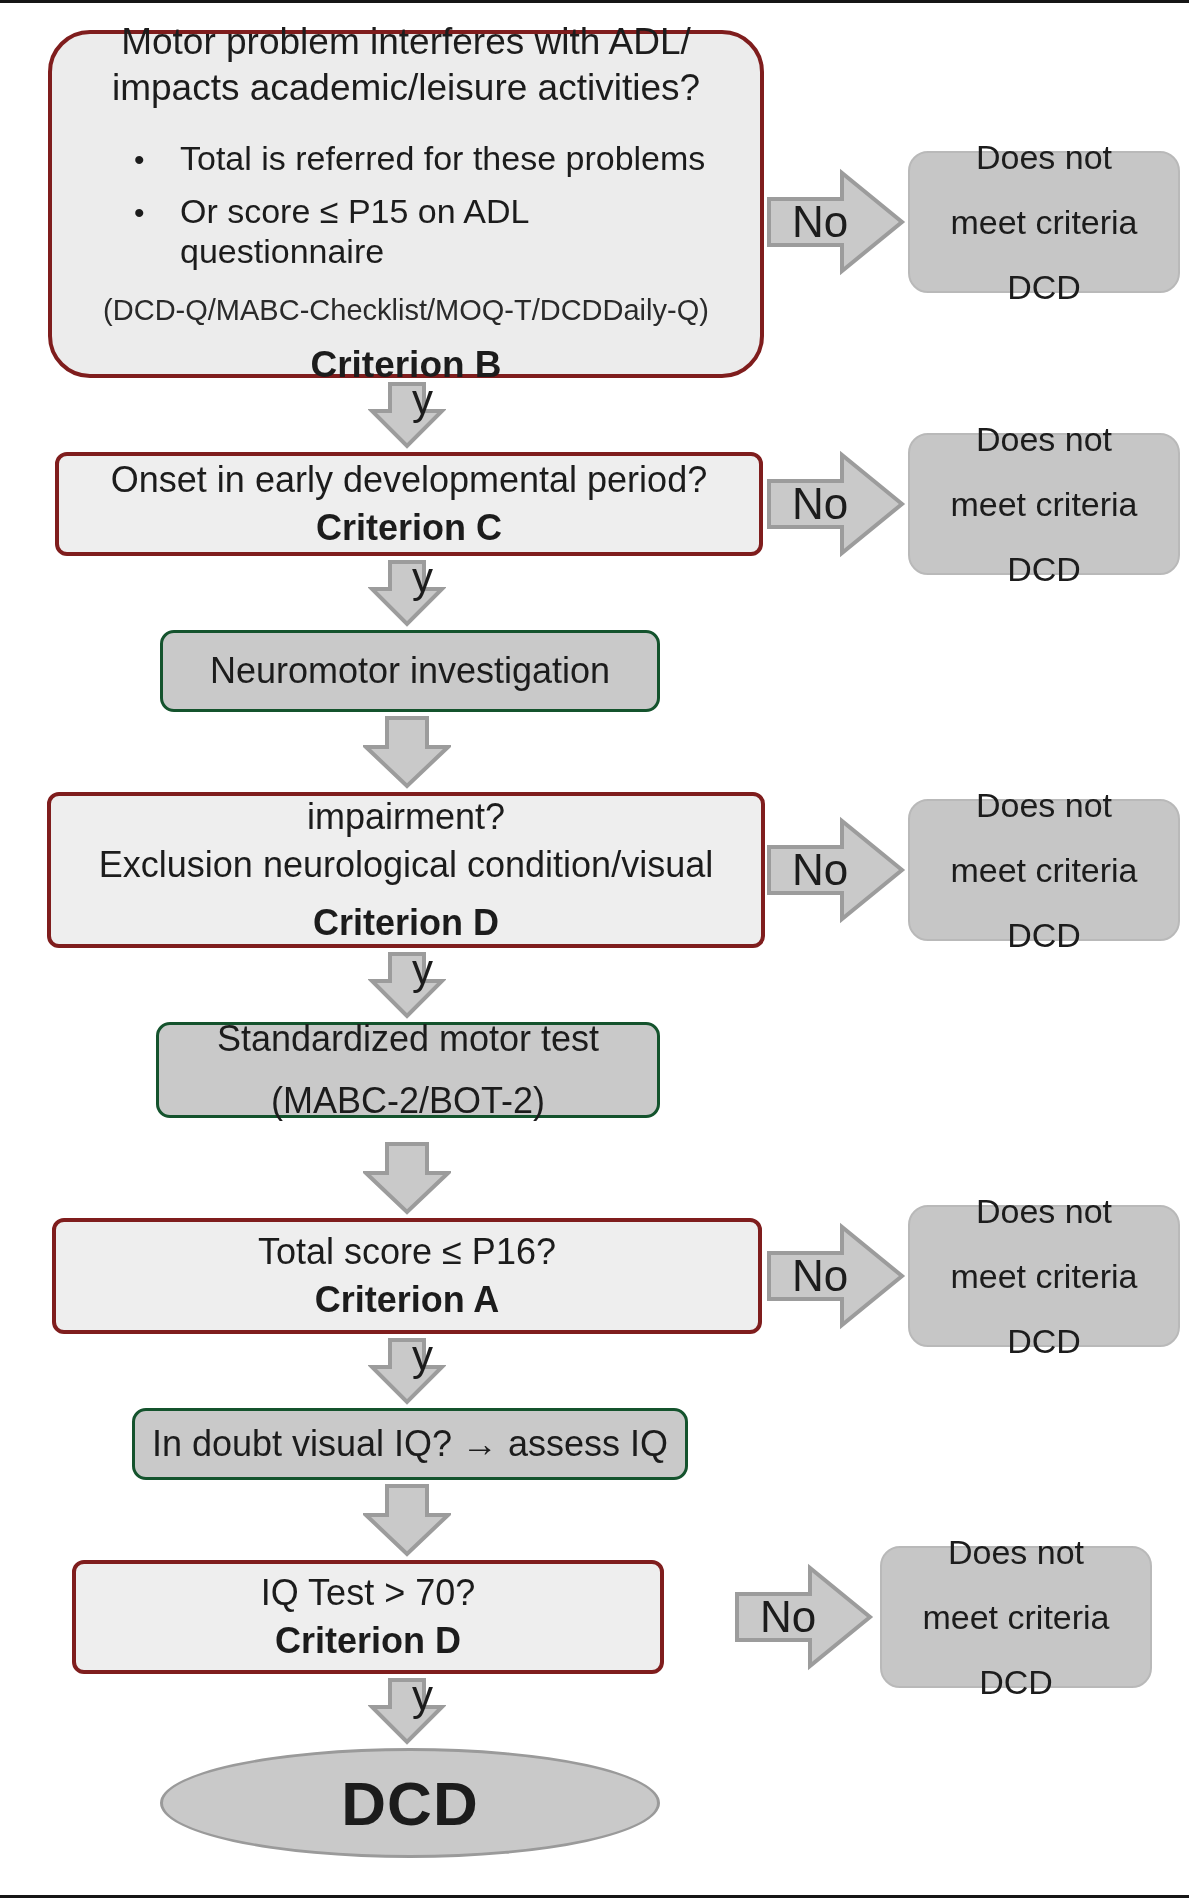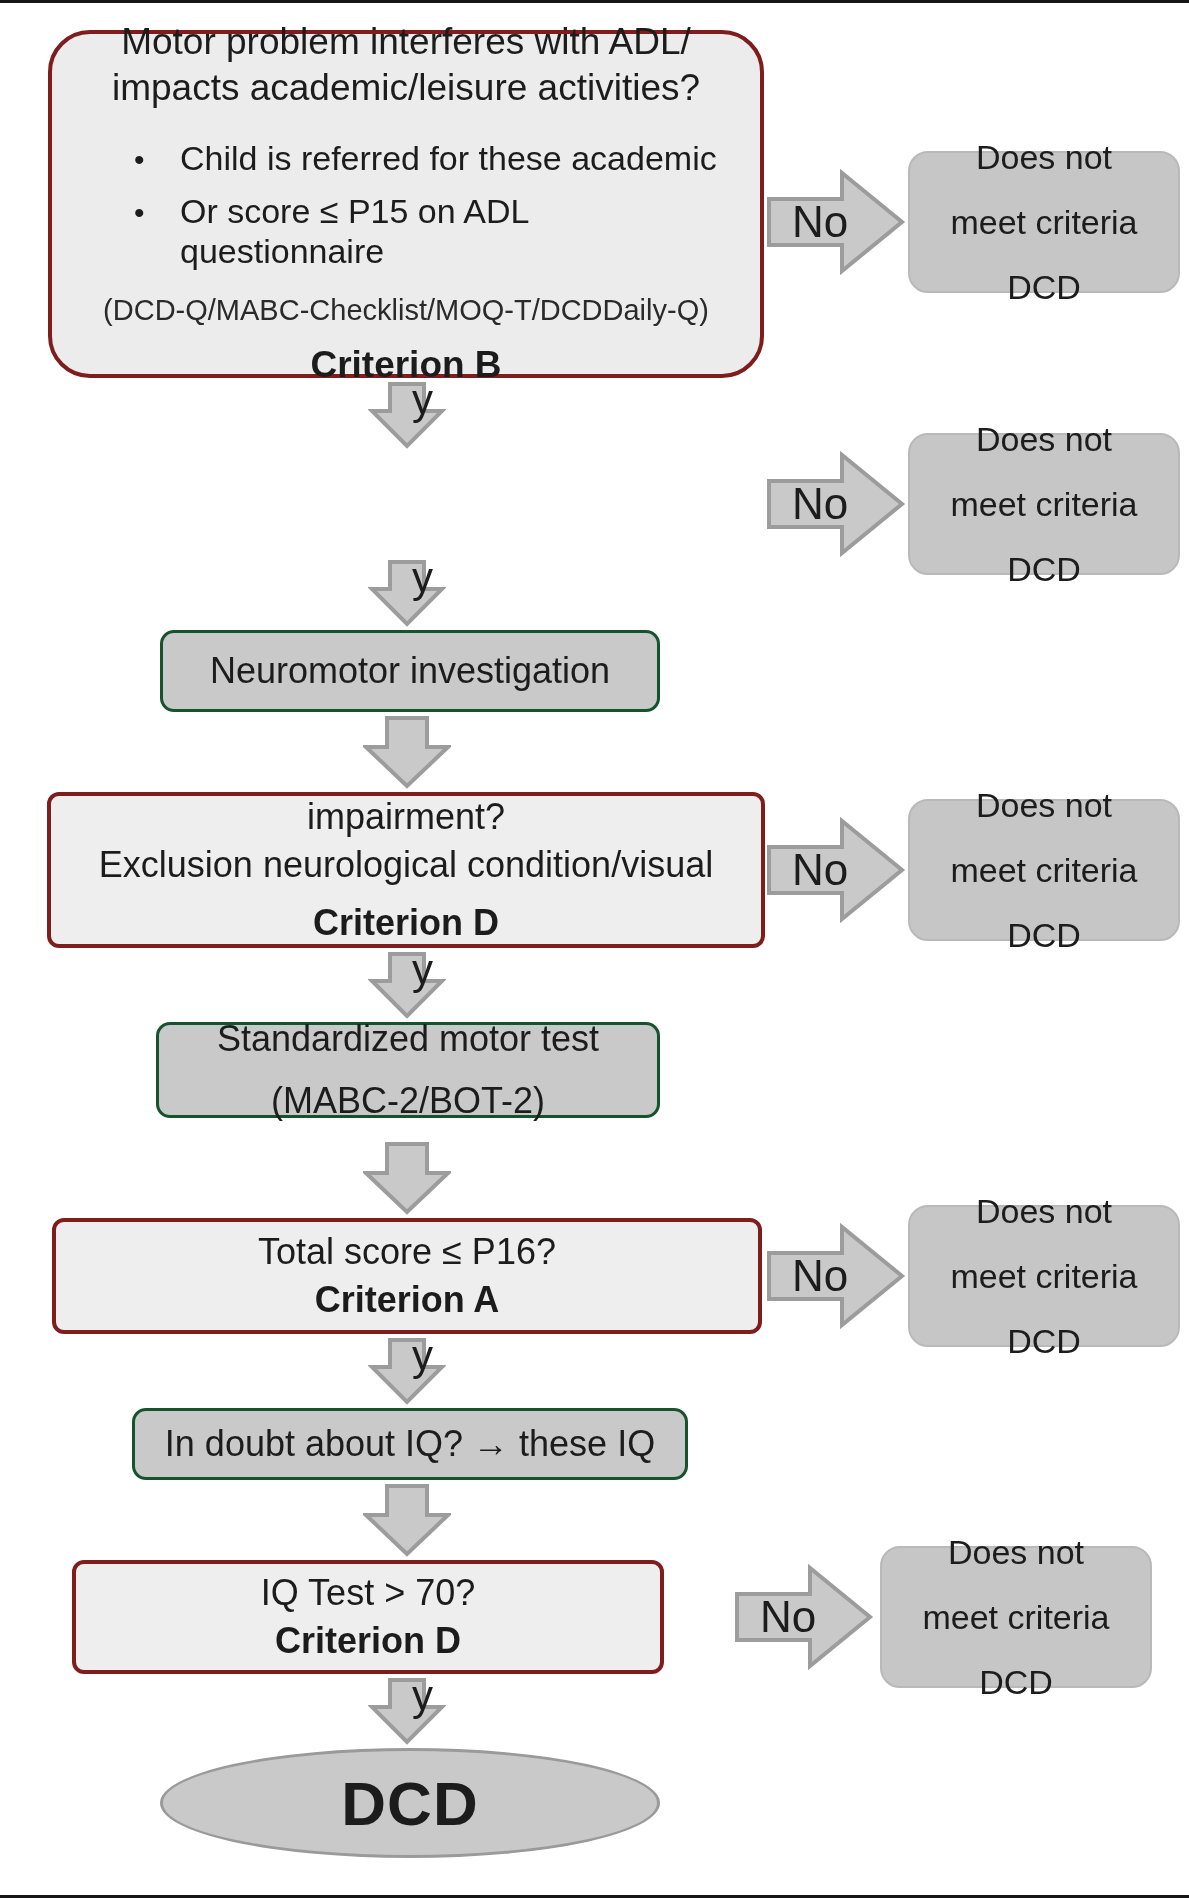--- a/index.html
+++ b/index.html
@@ -54,21 +54,21 @@
 
   <div class="frame-line" style="top:0;"></div>
   <div class="frame-line" style="bottom:0;"></div>
 
   <div class="node qbox bigbox" style="left:48px; top:30px; width:716px; height:348px; padding:10px 24px;">
     <div class="qline">Motor problem interferes with ADL/</div>
     <div class="qline">impacts academic/leisure activities?</div>
     <div class="bullets">
       <div class="bullet-row">
         <span class="bullet-char">•</span>
-        <span>Child is referred for these academic</span>
+        <span>Total is referred for these problems</span>
       </div>
       <div class="bullet-row">
         <span class="bullet-char">•</span>
         <span>Or score ≤ P15 on ADL questionnaire</span>
       </div>
     </div>
     <div class="note">(DCD-Q/MABC-Checklist/MOQ-T/DCDDaily-Q)</div>
     <div class="criterion bcrit">Criterion B</div>
   </div>
 
@@ -80,20 +80,24 @@
     <div>Does not</div>
     <div>meet criteria</div>
     <div>DCD</div>
   </div>
 
   <svg class="arrow" style="left:368px; top:381px;" width="78" height="68" viewBox="0 0 78 68">
     <polygon points="22,3 56,3 56,30 74,30 39,65 4,30 22,30"></polygon>
   </svg>
   <div class="y-label" style="left:412px; top:377px;">y</div>
 
+  <div class="node qbox" style="left:55px; top:452px; width:708px; height:104px;">
+    <div class="qline">Onset in early developmental period?</div>
+    <div class="criterion">Criterion C</div>
+  </div>
 
   <svg class="arrow" style="left:766px; top:445px;" width="140" height="118" viewBox="0 0 140 118">
     <polygon points="3,36 76,36 76,10 136,59 76,108 76,82 3,82"></polygon>
   </svg>
   <div class="no-label" style="left:776px; top:480px;">No</div>
   <div class="node dnm" style="left:908px; top:433px;">
     <div>Does not</div>
     <div>meet criteria</div>
     <div>DCD</div>
   </div>
@@ -155,21 +159,21 @@
     <div>meet criteria</div>
     <div>DCD</div>
   </div>
 
   <svg class="arrow" style="left:368px; top:1337px;" width="78" height="68" viewBox="0 0 78 68">
     <polygon points="22,3 56,3 56,30 74,30 39,65 4,30 22,30"></polygon>
   </svg>
   <div class="y-label" style="left:412px; top:1333px;">y</div>
 
   <div class="node actionbox" style="left:132px; top:1408px; width:556px; height:72px;">
-    <div class="qline">In doubt about IQ? → these IQ</div>
+    <div class="qline">In doubt visual IQ? → assess IQ</div>
   </div>
 
   <svg class="arrow" style="left:363px; top:1483px;" width="88" height="74" viewBox="0 0 88 74">
     <polygon points="24,3 64,3 64,32 85,32 44,71 3,32 24,32"></polygon>
   </svg>
 
   <div class="node qbox" style="left:72px; top:1560px; width:592px; height:114px;">
     <div class="qline">IQ Test &gt; 70?</div>
     <div class="criterion">Criterion D</div>
   </div>

